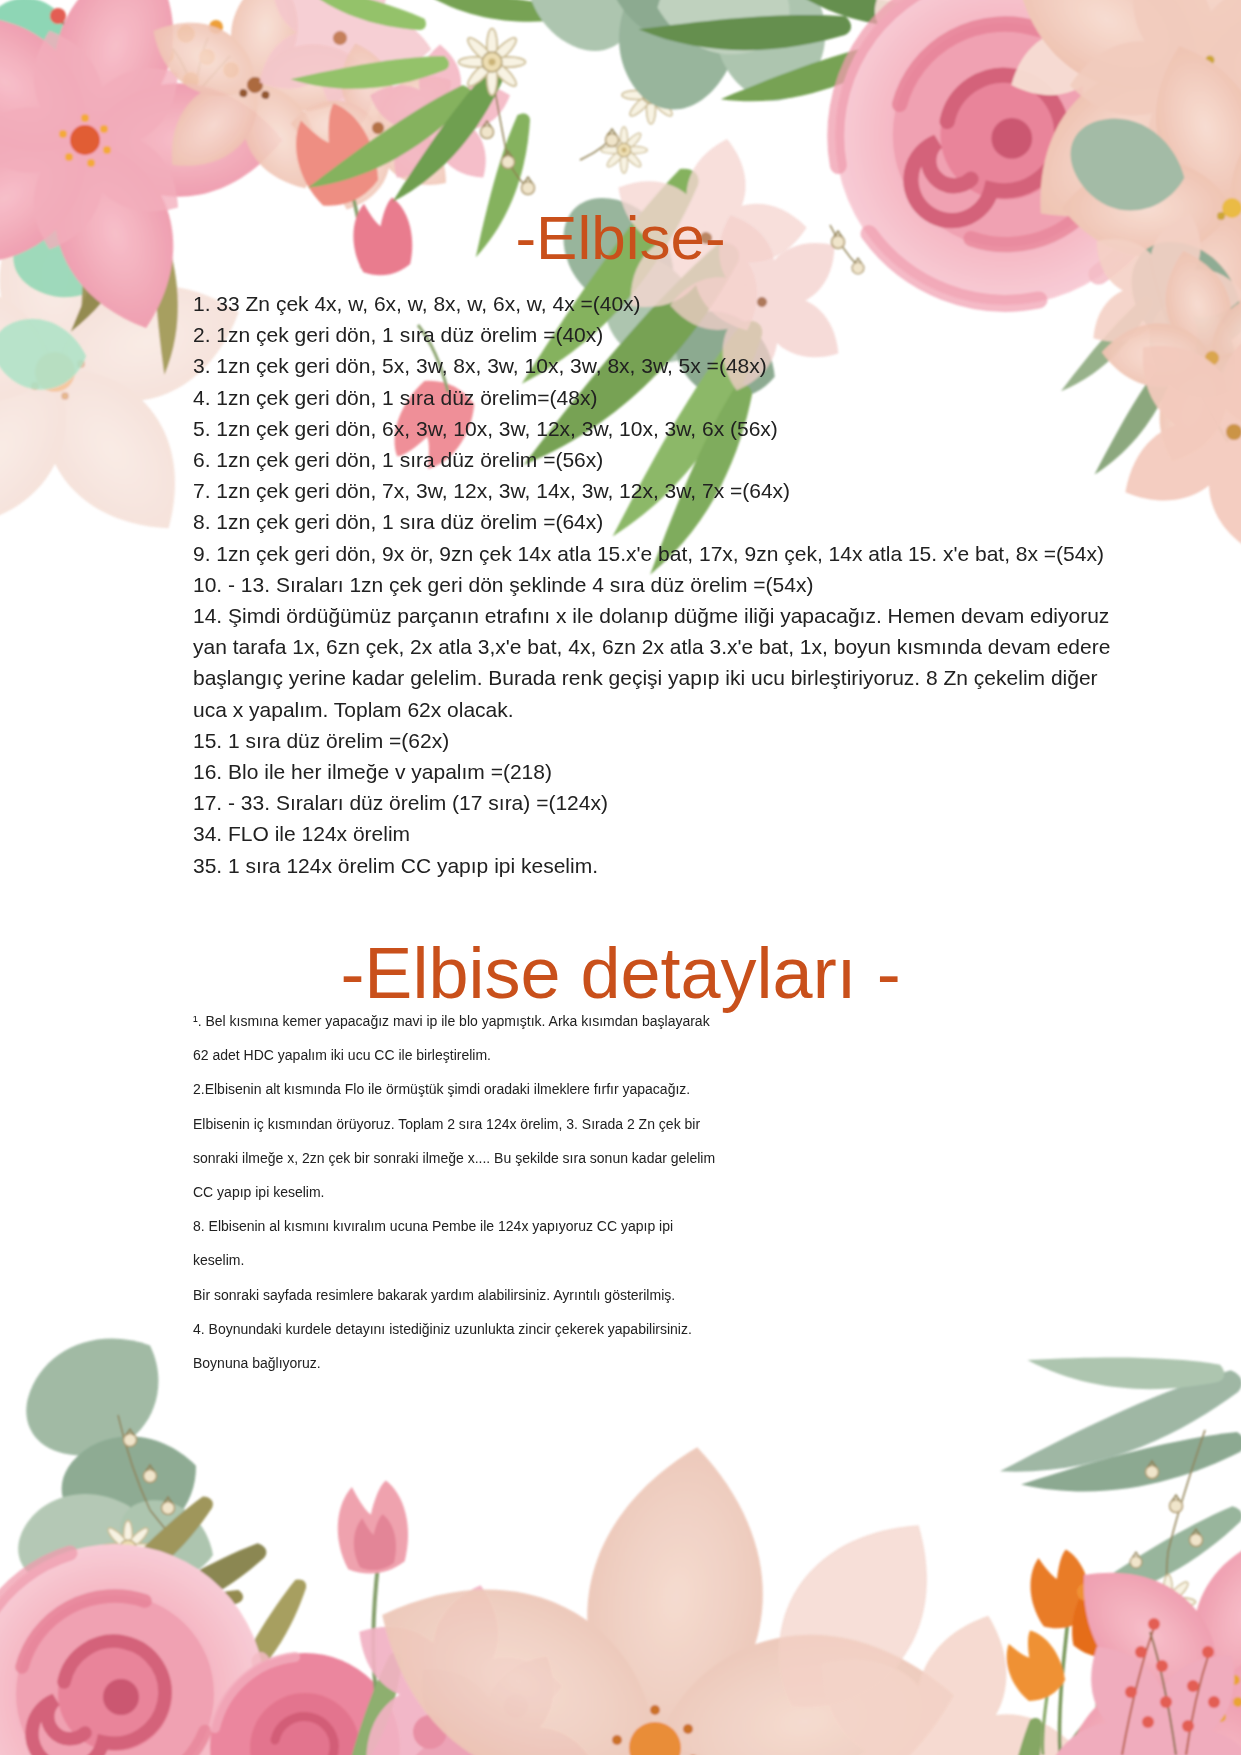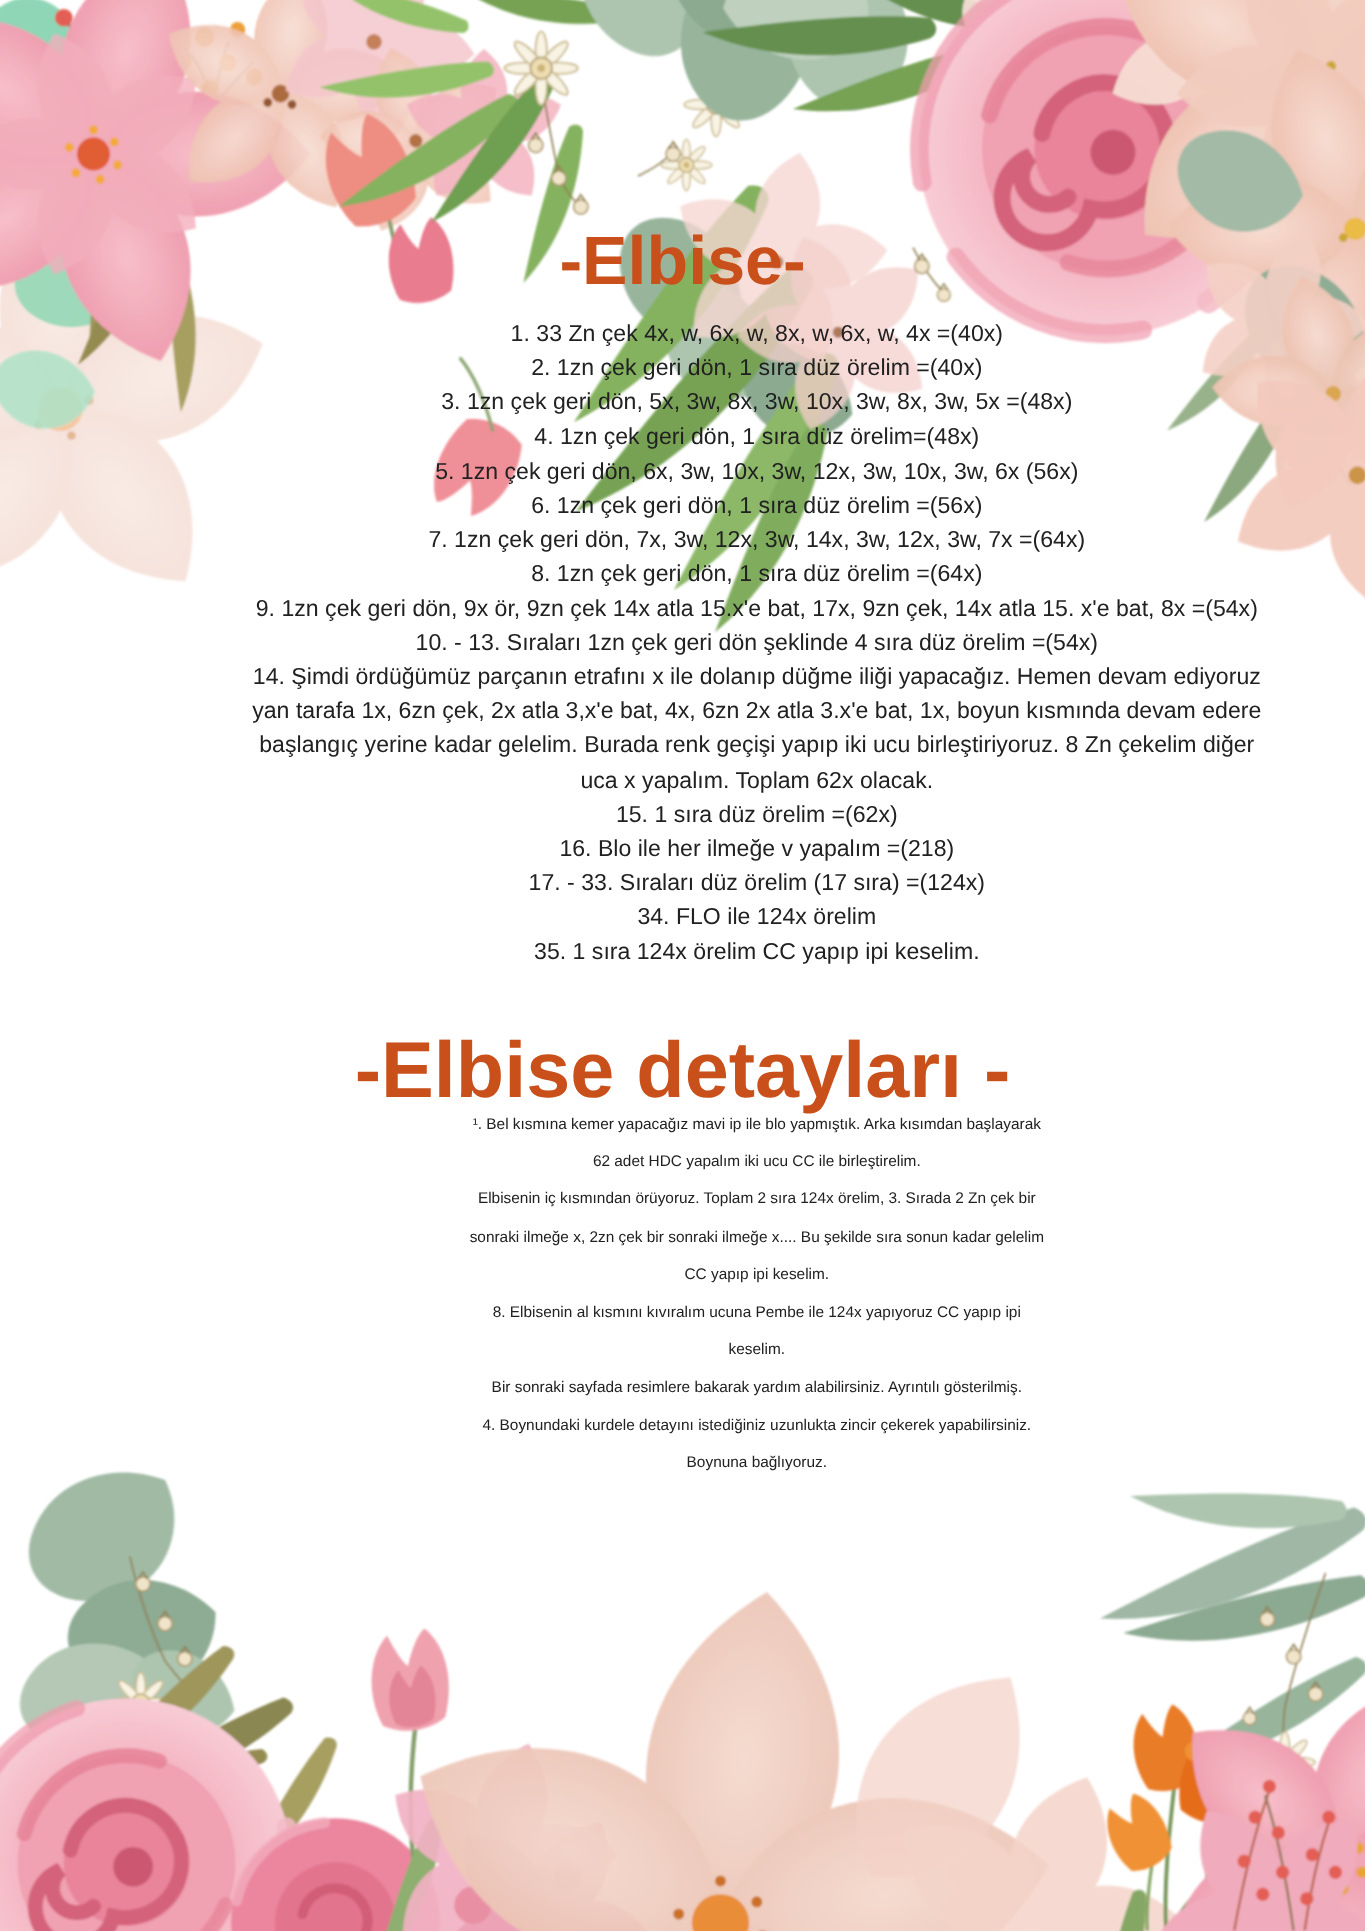--- a/index.html
+++ b/index.html
@@ -4,29 +4,29 @@
 <style>
   html,body { margin:0; padding:0; background:#e8e8e8; }
   .page {
     position:relative; width:1241px; height:1755px; margin:0 auto;
     background:#ffffff; overflow:hidden;
     font-family:"Liberation Sans", sans-serif;
   }
   .decor { position:absolute; left:0; top:0; width:1241px; height:1755px; pointer-events:none; }
   .title {
     position:absolute; left:0; top:207px; width:100%; margin:0;
-    text-align:center; font-size:62px; font-weight:700; color:#c9501b;
+    text-align:center; font-size:62px; font-weight:400; color:#c9501b;
     letter-spacing:0px; line-height:1;
   }
   .title2 { top:937px; font-size:72px; }
   .list {
     position:absolute; left:193px; top:288px; width:990px;
     color:#212121; font-size:21px; line-height:31.2px;
   }
-  .list .ln { white-space:nowrap;text-align:center; }
+  .list .ln { white-space:nowrap; }
   .details { top:1004px; font-size:14px; line-height:34.2px; }
 </style>
 </head>
 <body>
 
 <div class="page">
 
   <svg class="decor" viewBox="0 0 1241 1755" xmlns="http://www.w3.org/2000/svg">
     <defs>
       <radialGradient id="gRose">
@@ -396,20 +396,21 @@
     <div class="ln">17. - 33. Sıraları düz örelim (17 sıra) =(124x)</div>
     <div class="ln">34. FLO ile 124x örelim</div>
     <div class="ln">35. 1 sıra 124x örelim CC yapıp ipi keselim.</div>
   </div>
 
   <h2 class="title title2">-Elbise detayları -</h2>
 
   <div class="list details">
     <div class="ln">¹. Bel kısmına kemer yapacağız mavi ip ile blo yapmıştık. Arka kısımdan başlayarak</div>
     <div class="ln">62 adet HDC yapalım iki ucu CC ile birleştirelim.</div>
+    <div class="ln">2.Elbisenin alt kısmında Flo ile örmüştük şimdi oradaki ilmeklere fırfır yapacağız.</div>
     <div class="ln">Elbisenin iç kısmından örüyoruz. Toplam 2 sıra 124x örelim, 3. Sırada 2 Zn çek bir</div>
     <div class="ln">sonraki ilmeğe x, 2zn çek bir sonraki ilmeğe x.... Bu şekilde sıra sonun kadar gelelim</div>
     <div class="ln">CC yapıp ipi keselim.</div>
     <div class="ln">8. Elbisenin al kısmını kıvıralım ucuna Pembe ile 124x yapıyoruz CC yapıp ipi</div>
     <div class="ln">keselim.</div>
     <div class="ln">Bir sonraki sayfada resimlere bakarak yardım alabilirsiniz. Ayrıntılı gösterilmiş.</div>
     <div class="ln">4. Boynundaki kurdele detayını istediğiniz uzunlukta zincir çekerek yapabilirsiniz.</div>
     <div class="ln">Boynuna bağlıyoruz.</div>
   </div>
 

